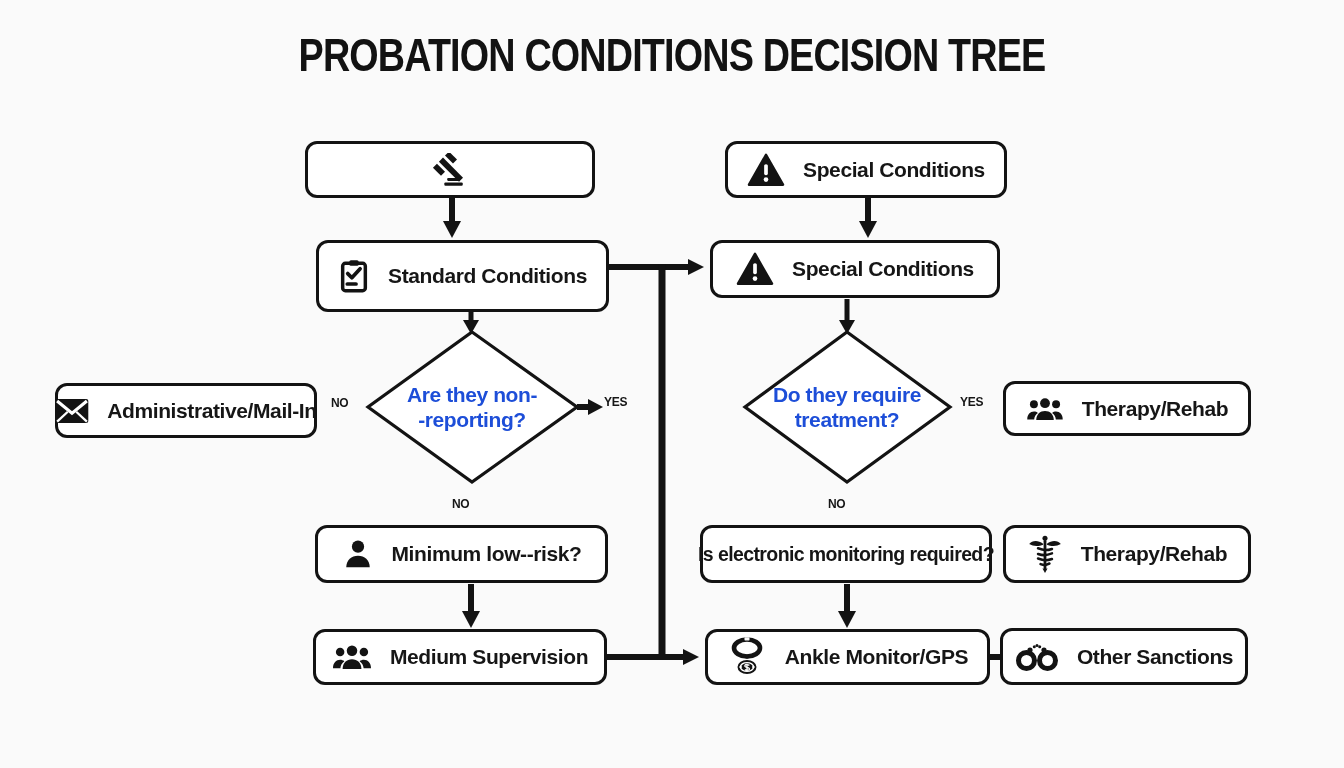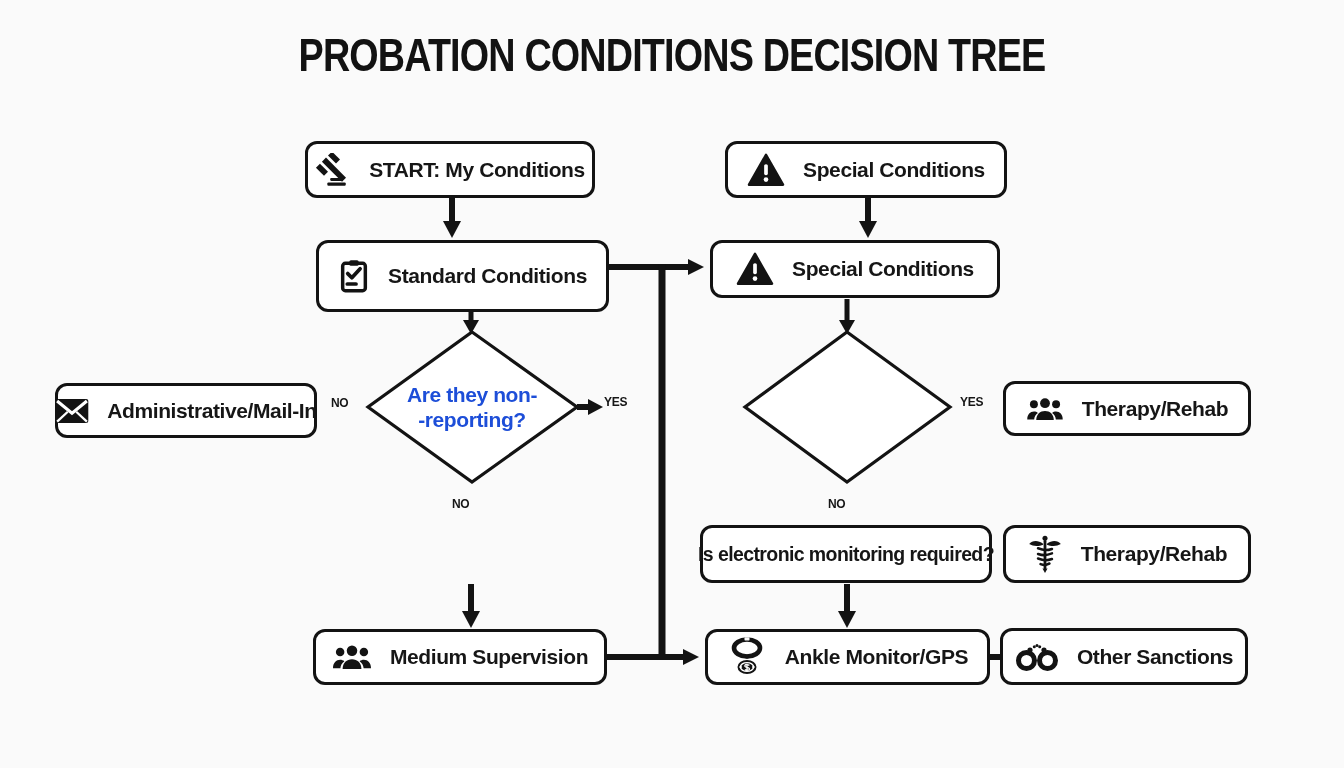--- a/index.html
+++ b/index.html
@@ -106,21 +106,20 @@
   <div class="node" id="n-start">
     <span class="ic">
       <svg width="36" height="34" viewBox="0 0 24 24" fill="#131313">
         <path d="M5.2 8.1 8.05 5.25 22.2 19.4l-2.85 2.85z" transform="translate(-1,-2)"></path>
         <path d="M12.3 1l5.66 5.66-2.83 2.83-5.66-5.66z" transform="translate(-1,-2)"></path>
         <path d="M3.8 9.5l5.66 5.66-2.83 2.83-5.66-5.66z" transform="translate(-1,-2)"></path>
         <rect x="10" y="17.6" width="9" height="2.1" rx="0.8"></rect>
         <rect x="8" y="20.8" width="13" height="2.4" rx="0.8"></rect>
       </svg>
     </span>
-    <span class="lbl">START: My Conditions</span>
   </div>
 
   <div class="node" id="n-standard">
     <span class="ic">
       <svg width="32" height="36" viewBox="0 0 24 26" fill="none" stroke="#131313">
         <rect x="3.5" y="3.5" width="17" height="20.5" rx="2" stroke-width="2.6"></rect>
         <rect x="8.5" y="1.2" width="7" height="4.2" rx="1.2" fill="#131313" stroke="none"></rect>
         <polyline points="7.3,11.2 10.4,14.3 16.6,7.6" stroke-width="2.8" stroke-linecap="round" stroke-linejoin="round"></polyline>
         <line x1="7" y1="19" x2="13.5" y2="19" stroke-width="2.8" stroke-linecap="round"></line>
       </svg>
@@ -133,20 +132,29 @@
       <svg width="34" height="26" viewBox="0 0 24 18">
         <rect x="0.5" y="0.5" width="23" height="17" rx="1.5" fill="#131313"></rect>
         <polyline points="1.5,2 12,10.5 22.5,2" fill="none" stroke="#ffffff" stroke-width="2.2"></polyline>
         <polyline points="1.5,16.5 9,9.5" fill="none" stroke="#ffffff" stroke-width="1.6"></polyline>
         <polyline points="22.5,16.5 15,9.5" fill="none" stroke="#ffffff" stroke-width="1.6"></polyline>
       </svg>
     </span>
     <span class="lbl">Administrative/Mail-In</span>
   </div>
 
+  <div class="node" id="n-minimum">
+    <span class="ic">
+      <svg width="32" height="34" viewBox="0 0 24 24" fill="#131313">
+        <circle cx="12" cy="6.5" r="4.6"></circle>
+        <path d="M3.2 22c0-5.4 3.9-8.6 8.8-8.6s8.8 3.2 8.8 8.6z"></path>
+      </svg>
+    </span>
+    <span class="lbl">Minimum low--risk?</span>
+  </div>
 
   <div class="node" id="n-medium">
     <span class="ic">
       <svg width="40" height="30" viewBox="0 0 32 24" fill="#131313">
         <circle cx="6.5" cy="8" r="3.4"></circle>
         <path d="M0.8 21c0-4.4 2.6-6.8 5.7-6.8 1.3 0 2.5.4 3.4 1.2-1.9 1.3-3 3.3-3.2 5.6z"></path>
         <circle cx="25.5" cy="8" r="3.4"></circle>
         <path d="M31.2 21c0-4.4-2.6-6.8-5.7-6.8-1.3 0-2.5.4-3.4 1.2 1.9 1.3 3 3.3 3.2 5.6z"></path>
         <circle cx="16" cy="7" r="4.2"></circle>
         <path d="M8.5 21.5c0-5 3.3-7.8 7.5-7.8s7.5 2.8 7.5 7.8z"></path>
@@ -244,20 +252,24 @@
         <circle cx="24.7" cy="5.2" r="1.5" fill="#131313"></circle>
       </svg>
     </span>
     <span class="lbl">Other Sanctions</span>
   </div>
 
   <div class="dtext" id="d1-text">
     <span style="display:block">Are they non-</span>
     <span style="display:block">-reporting?</span>
   </div>
+  <div class="dtext" id="d2-text">
+    <span style="display:block">Do they require</span>
+    <span style="display:block">treatment?</span>
+  </div>
 
   <div class="elabel" id="l-d1-no-left">NO</div>
   <div class="elabel" id="l-d1-yes">YES</div>
   <div class="elabel" id="l-d1-no-bottom">NO</div>
   <div class="elabel" id="l-d2-yes">YES</div>
   <div class="elabel" id="l-d2-no-bottom">NO</div>
 
 </div>
 
 </body></html>

